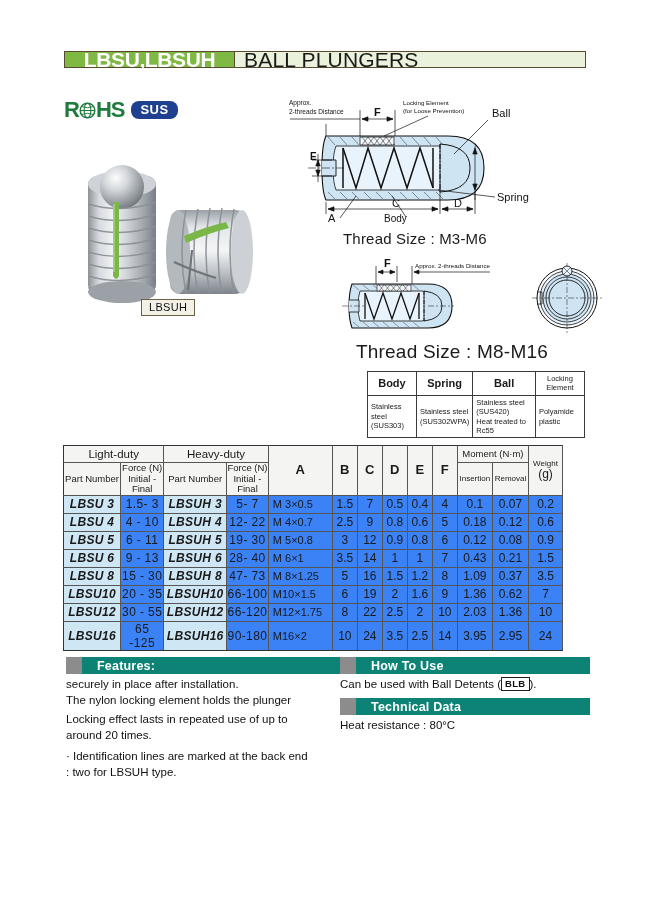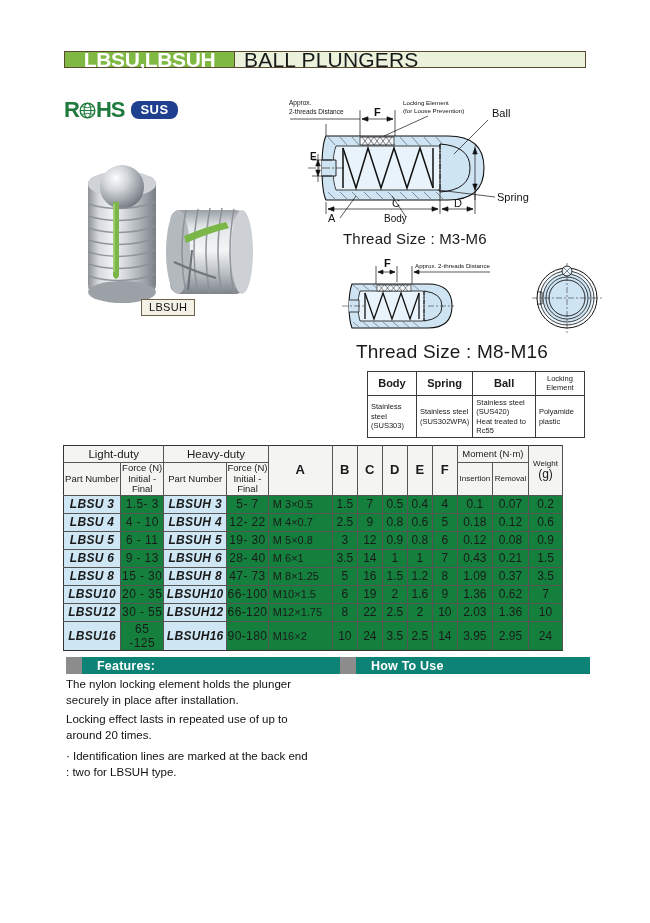--- a/index.html
+++ b/index.html
@@ -62,21 +62,21 @@
     border:1px solid #3a3a3a;padding:2px 2px;text-align:center;
     vertical-align:middle;line-height:1.25;font-weight:normal;
   }
   .mattable thead td{font-size:11px;font-weight:bold;padding:2px 1px;}
   .mattable thead td.small{font-size:7.5px;font-weight:normal;}
   .mattable td.body-cell{text-align:left;padding:2px 3px;}
 
   
   .spec{
     position:absolute;left:63px;top:445px;width:500px;
-    border-collapse:collapse;font-size:11px;background:#15803d;
+    border-collapse:collapse;font-size:11px;background:#3b82f6;
   }
   .spec td,.spec th{
     border:0.8px solid #555;padding:0;text-align:center;vertical-align:middle;
     font-weight:normal;height:17px;box-sizing:border-box;
   }
   .spec thead td{background:#f4f4f2;line-height:1.08;}
   .spec .hdr-main{font-size:11.5px;}
   .spec .hdr-sub{font-size:9.5px;}
   .spec .hdr-tiny{font-size:8px;}
   .spec .hdr-big{font-size:13px;font-weight:bold;}
@@ -605,30 +605,42 @@
         </tr>
       </tbody>
   </table>
 
   <div class="sec features">
     <div class="sec-head">
       <div class="sq"></div>
       <div class="ttl">Features:</div>
     </div>
     <div class="sec-body">
+      <p>securely in place after installation.</p>
       <p>The nylon locking element holds the plunger</p>
-      <p>securely in place after installation.</p>
       <p class="gap">Locking effect lasts in repeated use of up to</p>
       <p>around 20 times.</p>
       <p class="bullet">· Identification lines are marked at the back end</p>
       <p>  : two for LBSUH type.</p>
     </div>
   </div>
 
   <div class="sec howto">
     <div class="sec-head">
       <div class="sq"></div>
       <div class="ttl">How To Use</div>
     </div>
+    <div class="sec-body">
+      <p class="nowrap"><span>Can be used with Ball Detents  (</span><span class="blb">BLB</span><span>).</span></p>
+    </div>
   </div>
 
+  <div class="sec techdata">
+    <div class="sec-head">
+      <div class="sq"></div>
+      <div class="ttl">Technical Data</div>
+    </div>
+    <div class="sec-body">
+      <p>Heat resistance : 80°C</p>
+    </div>
+  </div>
 
 </div>
 
 </body></html>

